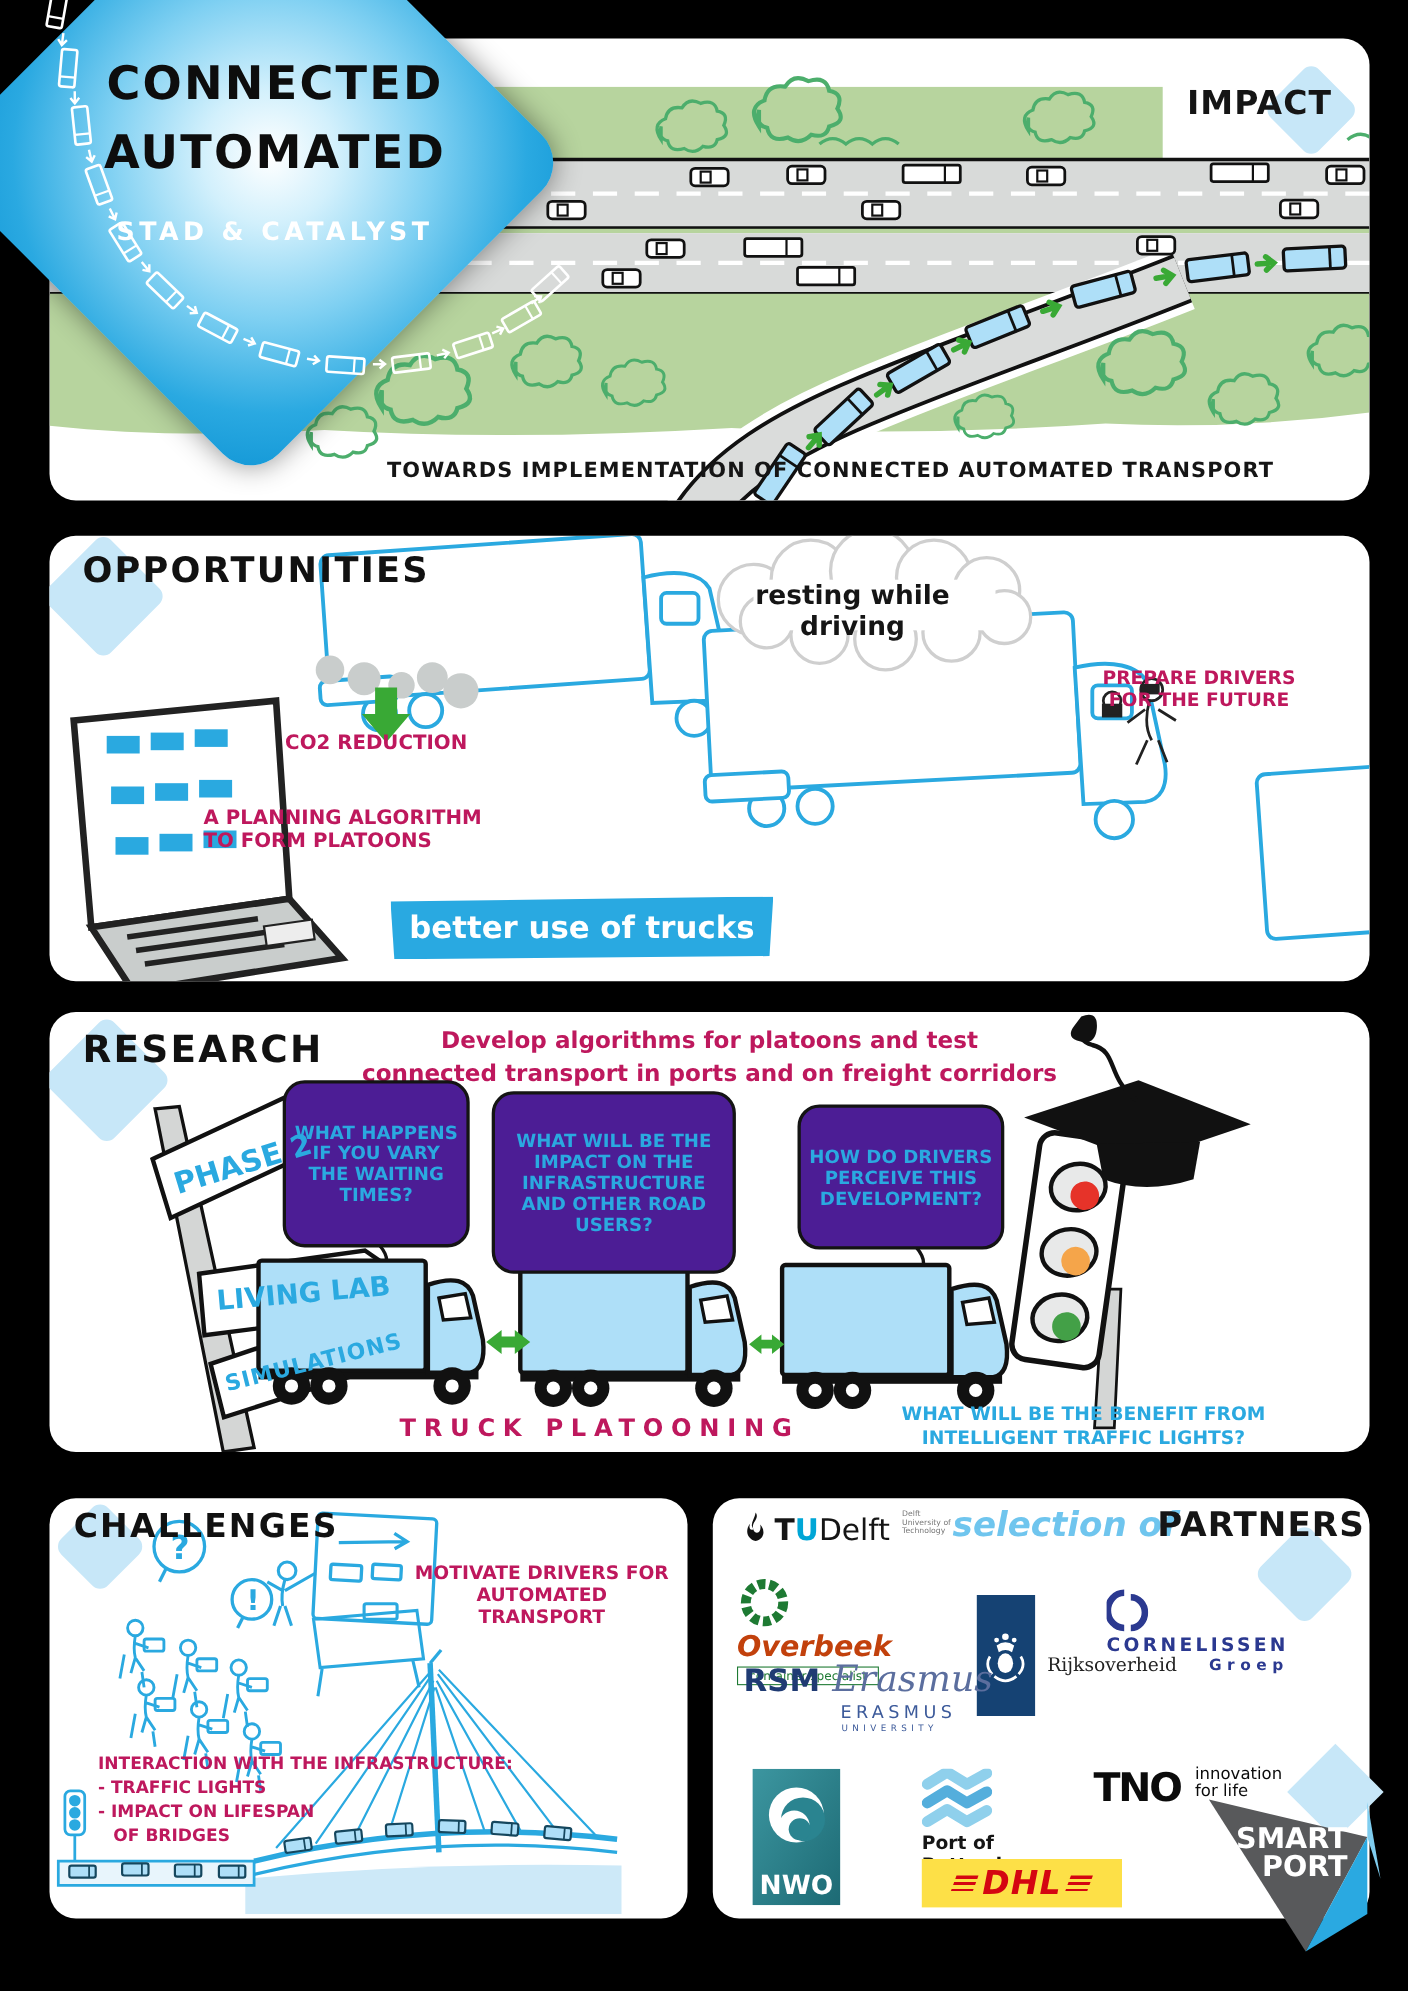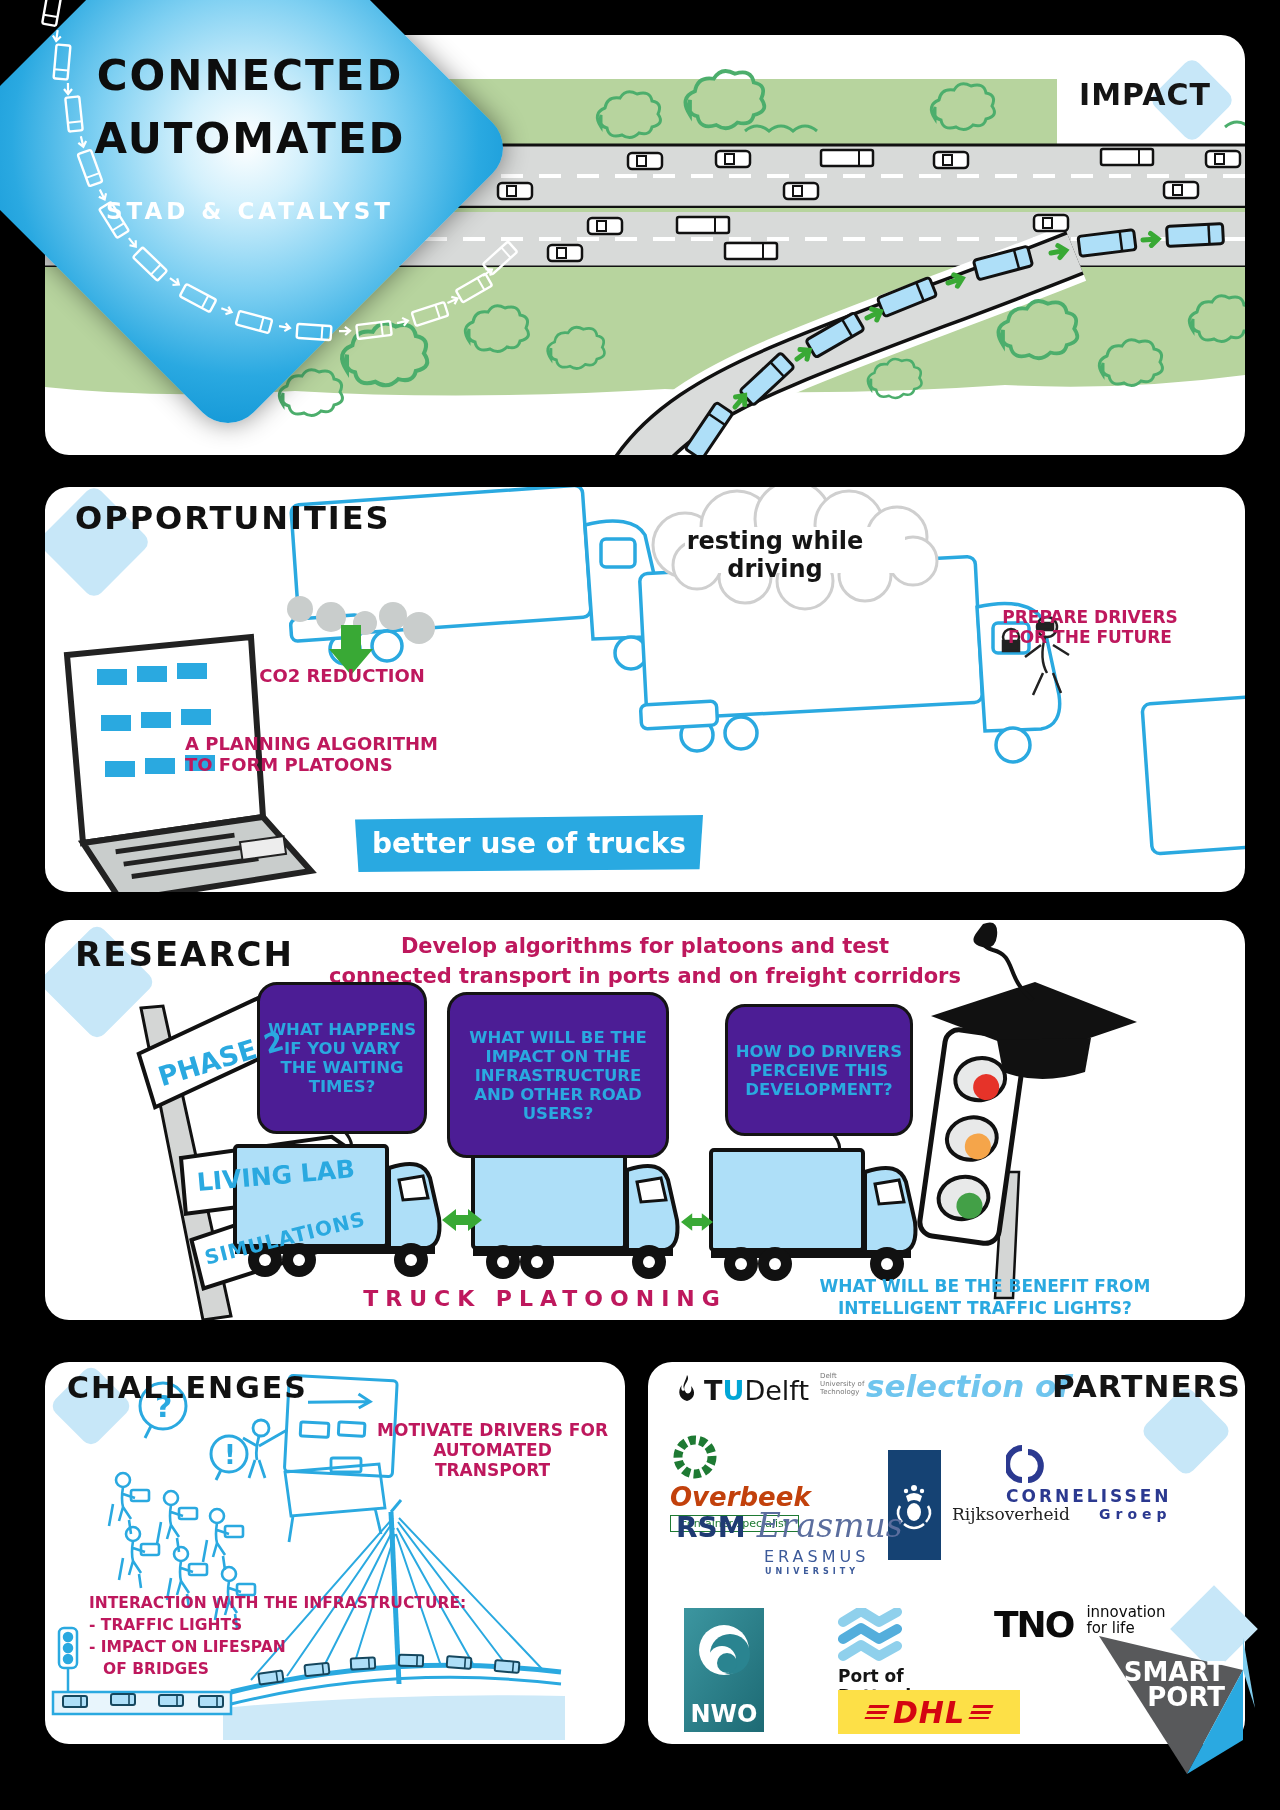--- a/index.html
+++ b/index.html
@@ -120,20 +120,21 @@
       <use href="#btruck" transform="translate(790,300) rotate(-30)"></use>
       <use href="#garrow" transform="translate(822,283) rotate(-26)"></use>
       <use href="#btruck" transform="translate(722,344) rotate(-43)"></use>
       <use href="#garrow" transform="translate(752,324) rotate(-36)"></use>
       <use href="#btruck" transform="translate(664,396) rotate(-56)"></use>
       <use href="#garrow" transform="translate(690,372) rotate(-50)"></use>
     </g>
   </svg>
   <span class="pale" style="right:22px;top:34px;width:62px;height:62px;"></span>
   <div class="abs" style="right:34px;top:42px;font-size:30px;font-weight:bold;letter-spacing:1px;z-index:3;">IMPACT</div>
+  <div class="caption1">TOWARDS IMPLEMENTATION OF CONNECTED AUTOMATED TRANSPORT</div>
 </section>
 
 <div class="diamond"></div>
 <svg class="chain" id="chain-svg" viewBox="0 0 580 470">
     <g transform="translate(52 8) rotate(100)">
       <rect x="-17" y="-7" width="34" height="14" rx="2" fill="none" stroke="#fff" stroke-width="2.4"></rect>
       <line x1="8" y1="-7" x2="8" y2="7" stroke="#fff" stroke-width="2"></line>
     </g>
     <g transform="translate(57 35) rotate(97.5)">
       <path d="M-5 0 L5 0 M1 -4 L6 0 L1 4" stroke="#fff" stroke-width="2.2" fill="none"></path>
@@ -555,21 +556,21 @@
       <path d="M12 56 q-5 8 2 16 M40 56 q5 8 -2 16" stroke="#fff" stroke-width="2.5" fill="none"></path>
       <path d="M16 74 q10 8 20 0" stroke="#fff" stroke-width="2.5" fill="none"></path>
     </svg>
   </div>
   <div class="abs" style="left:304px;top:142px;font-size:17px;font-family:'DejaVu Serif',serif;color:#222;z-index:2;">Rijksoverheid</div>
 
   <div class="abs" style="left:28px;top:144px;z-index:2;">
     <span style="color:#1F3B73;font-size:28px;font-weight:bold;">RSM</span>
     <span style="color:#5B6E9E;font-size:33px;font-family:'DejaVu Serif',serif;font-style:italic;margin-left:6px;">Erasmus</span>
     <div style="color:#3C5A9A;font-size:16px;letter-spacing:4px;margin:2px 0 0 88px;">ERASMUS</div>
-    <div style="color:#3C5A9A;font-size:8px;letter-spacing:4px;margin:1px 0 0 89px;font-weight:bold;">UNIVERSITY</div>
+    <div style="color:#3C5A9A;font-size:8px;letter-spacing:4px;margin:1px 0 0 89px;">UNIVERSITY</div>
   </div>
 
   <div class="abs" style="left:346px;top:202px;z-index:2;">
     <span style="font-size:36px;font-weight:900;letter-spacing:-2px;color:#0b0b0b;">TNO</span>
     <span style="display:inline-block;vertical-align:4px;margin-left:8px;font-size:15px;line-height:16px;color:#0b0b0b;">
       <span style="display:block;margin-top:40px;">innovation</span>
       <span style="display:block;">for life</span>
     </span>
   </div>
 

